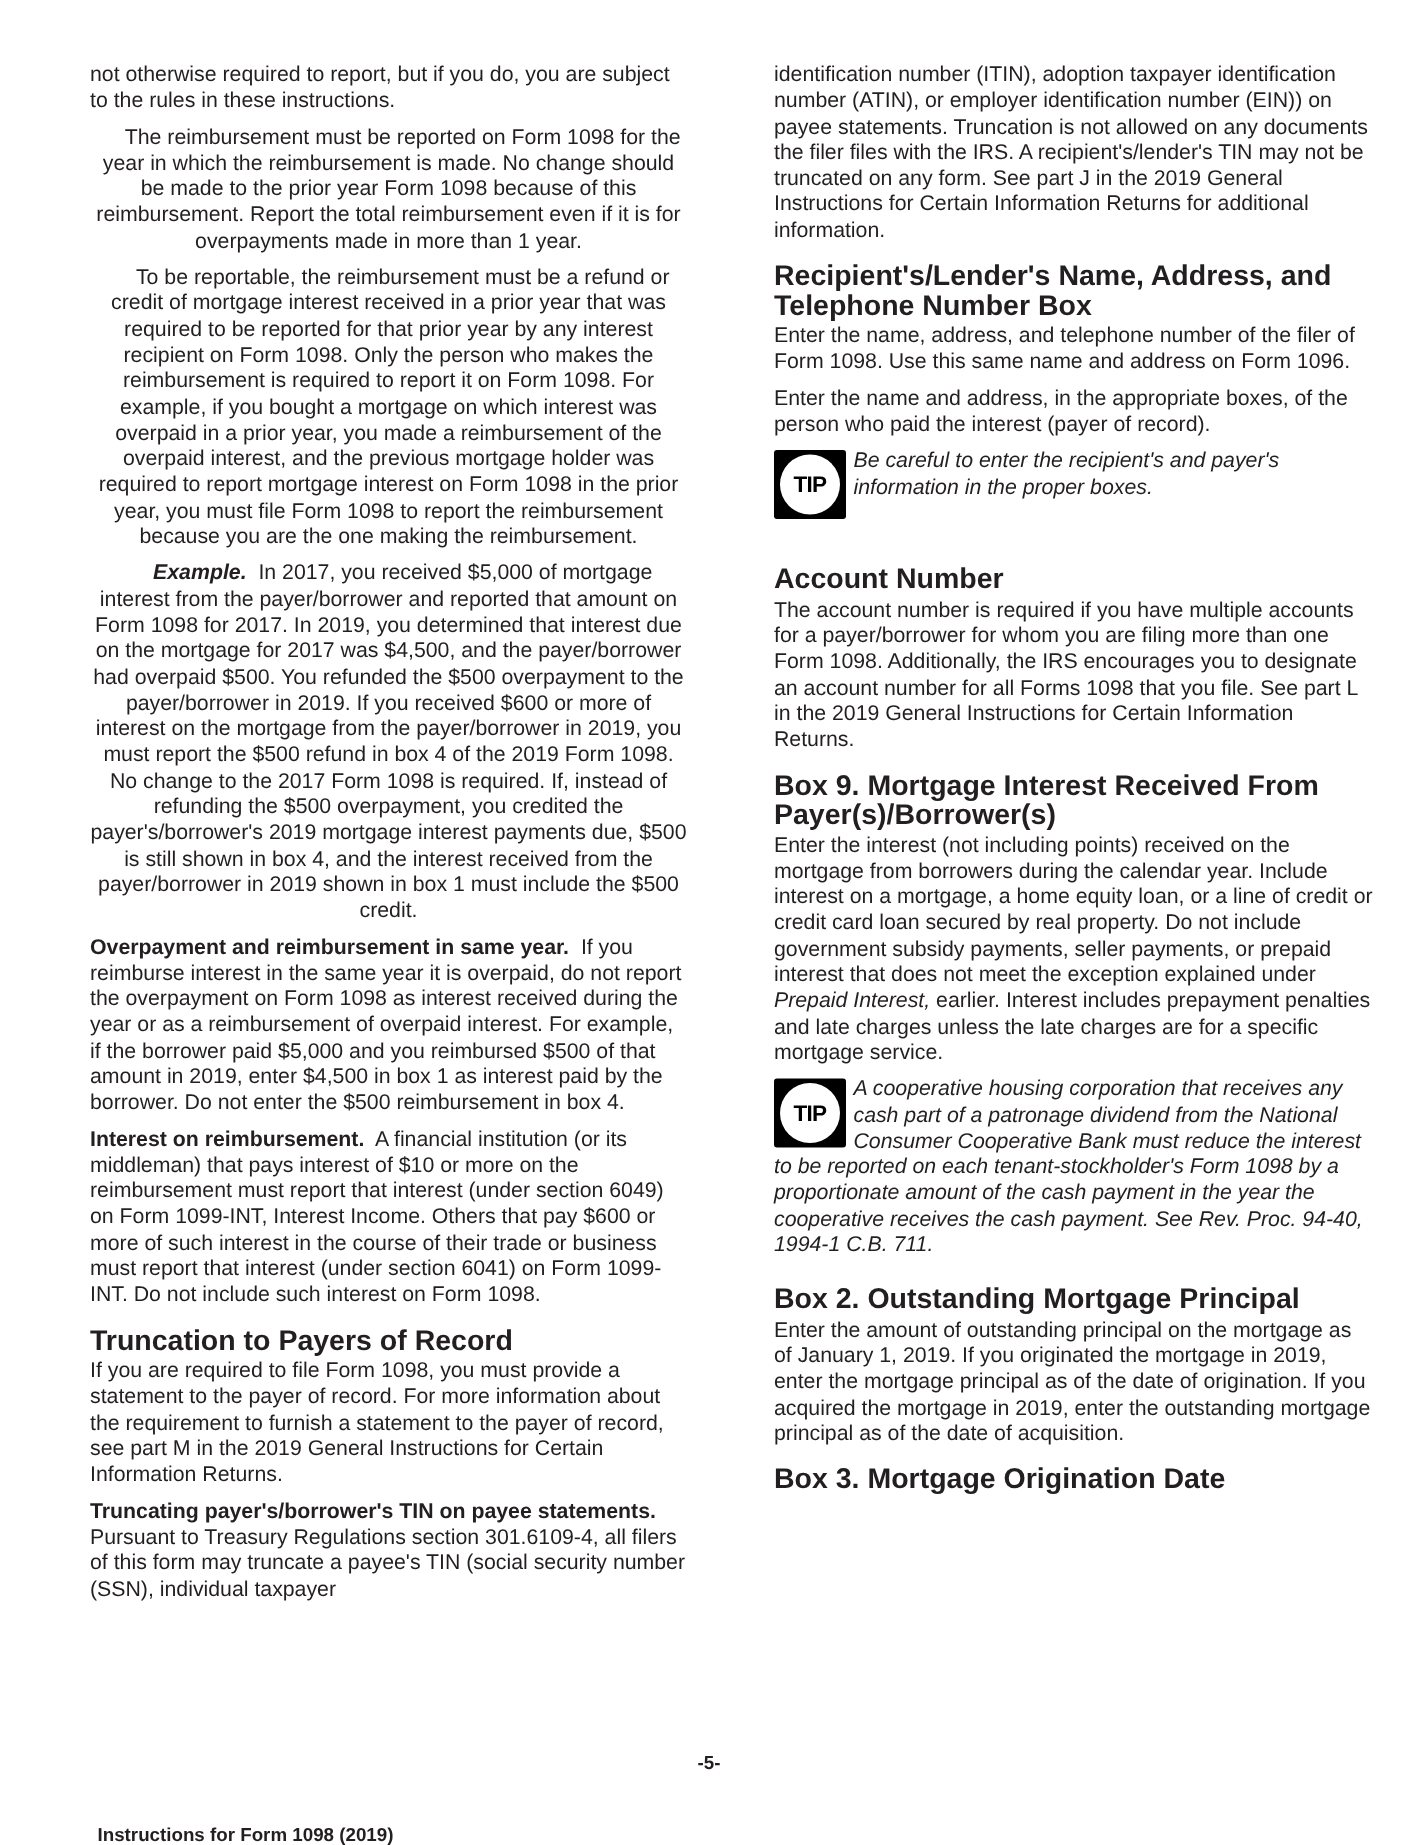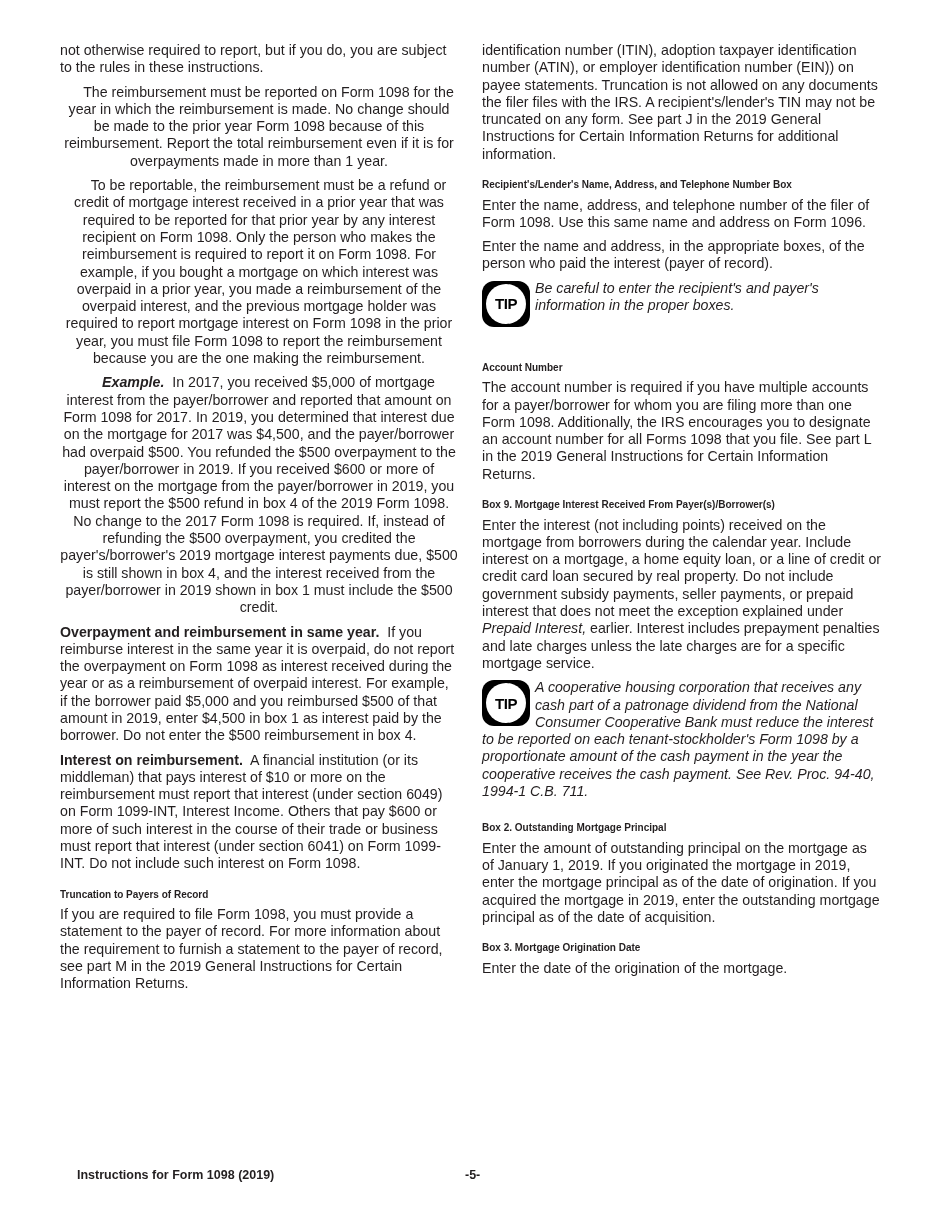--- a/index.html
+++ b/index.html
@@ -10,44 +10,44 @@
       color: #231f20;
       font-size: 14.2px;
       line-height: 17.3px;
     }
     .col {
       position: absolute;
       top: 42px;
       width: 398px;
     }
     .col-left { left: 60px; }
-    .col-right { left: 482px; width: 400px; }
+    .col-right { left: 516px; width: 400px; }
     p { margin-bottom: 7px; }
     p.indent { text-indent: 19px; text-align: center; }
     h3 {
-      font-size: 10px;
+      font-size: 19px;
       line-height: 19.5px;
       font-weight: bold;
       margin-top: 12px;
       margin-bottom: 2px;
     }
     b.runin { font-weight: bold; }
     i.runin { font-weight: bold; font-style: italic; }
     .tip {
       position: relative;
       margin-top: 4px;
       margin-bottom: 8px;
       font-style: italic;
     }
     .tip-icon {
       float: left;
       width: 48px;
       height: 46px;
       background: #000;
-      border-radius: 12px;
+      border-radius: 2px;
       margin-right: 5px;
       margin-top: 1px;
       display: flex;
       align-items: center;
       justify-content: center;
     }
     .tip-icon .circle {
       width: 40px;
       height: 40px;
       border-radius: 50%;
@@ -66,36 +66,37 @@
     .tip.short { min-height: 50px; }
     .footer {
       position: absolute;
       top: 1168px;
       left: 65px;
       width: 830px;
       font-weight: bold;
       font-size: 12.5px;
       line-height: 15px;
     }
-    .footer .form-name { position: absolute; left: 12px; }
+    .footer .form-name { position: absolute; left: 0; margin-top: 48px; }
     .footer .page-num { position: absolute; left: 400px; }
     .clear { clear: both; }
   </style>
 </head>
 <body>
 
 <div class="col col-left">
   <p>not otherwise required to report, but if you do, you are subject to the rules in these instructions.</p>
   <p class="indent">The reimbursement must be reported on Form 1098 for the year in which the reimbursement is made. No change should be made to the prior year Form 1098 because of this reimbursement. Report the total reimbursement even if it is for overpayments made in more than 1 year.</p>
   <p class="indent">To be reportable, the reimbursement must be a refund or credit of mortgage interest received in a prior year that was required to be reported for that prior year by any interest recipient on Form 1098. Only the person who makes the reimbursement is required to report it on Form 1098. For example, if you bought a mortgage on which interest was overpaid in a prior year, you made a reimbursement of the overpaid interest, and the previous mortgage holder was required to report mortgage interest on Form 1098 in the prior year, you must file Form 1098 to report the reimbursement because you are the one making the reimbursement.</p>
   <p class="indent"><i class="runin">Example.</i>&nbsp; <span>In 2017, you received $5,000 of mortgage interest from the payer/borrower and reported that amount on Form 1098 for 2017. In 2019, you determined that interest due on the mortgage for 2017 was $4,500, and the payer/borrower had overpaid $500. You refunded the $500 overpayment to the payer/borrower in 2019. If you received $600 or more of interest on the mortgage from the payer/borrower in 2019, you must report the $500 refund in box 4 of the 2019 Form 1098. No change to the 2017 Form 1098 is required. If, instead of refunding the $500 overpayment, you credited the payer's/borrower's 2019 mortgage interest payments due, $500 is still shown in box 4, and the interest received from the payer/borrower in 2019 shown in box 1 must include the $500 credit.</span></p>
   <p><b class="runin">Overpayment and reimbursement in same year.</b>&nbsp; <span>If you reimburse interest in the same year it is overpaid, do not report the overpayment on Form 1098 as interest received during the year or as a reimbursement of overpaid interest. For example, if the borrower paid $5,000 and you reimbursed $500 of that amount in 2019, enter $4,500 in box 1 as interest paid by the borrower. Do not enter the $500 reimbursement in box 4.</span></p>
   <p><b class="runin">Interest on reimbursement.</b>&nbsp; <span>A financial institution (or its middleman) that pays interest of $10 or more on the reimbursement must report that interest (under section 6049) on Form 1099-INT, Interest Income. Others that pay $600 or more of such interest in the course of their trade or business must report that interest (under section 6041) on Form 1099-INT. Do not include such interest on Form 1098.</span></p>
   <h3>Truncation to Payers of Record</h3>
   <p>If you are required to file Form 1098, you must provide a statement to the payer of record. For more information about the requirement to furnish a statement to the payer of record, see part M in the 2019 General Instructions for Certain Information Returns.</p>
+  <p><b class="runin">Truncating payer's/borrower's TIN on payee statements.</b>&nbsp; <span>Pursuant to Treasury Regulations section 301.6109-4, all filers of this form may truncate a payee's TIN (social security number (SSN), individual taxpayer</span></p>
 </div>
 
 <div class="col col-right">
   <p>identification number (ITIN), adoption taxpayer identification number (ATIN), or employer identification number (EIN)) on payee statements. Truncation is not allowed on any documents the filer files with the IRS. A recipient's/lender's TIN may not be truncated on any form. See part J in the 2019 General Instructions for Certain Information Returns for additional information.</p>
   <h3>Recipient's/Lender's Name, Address, and Telephone Number Box</h3>
   <p>Enter the name, address, and telephone number of the filer of Form 1098. Use this same name and address on Form 1096.</p>
   <p>Enter the name and address, in the appropriate boxes, of the person who paid the interest (payer of record).</p>
 
   <div class="tip short">
     <div class="tip-icon">
@@ -114,19 +115,18 @@
     <div class="tip-icon">
       <div class="circle">TIP</div>
     </div>
     <span>A cooperative housing corporation that receives any cash part of a patronage dividend from the National Consumer Cooperative Bank must reduce the interest to be reported on each tenant-stockholder's Form 1098 by a proportionate amount of the cash payment in the year the cooperative receives the cash payment. See Rev. Proc. 94-40, 1994-1 C.B. 711.</span>
     <div class="clear"></div>
   </div>
 
   <h3 style="margin-top:18px;">Box 2. Outstanding Mortgage Principal</h3>
   <p>Enter the amount of outstanding principal on the mortgage as of January 1, 2019. If you originated the mortgage in 2019, enter the mortgage principal as of the date of origination. If you acquired the mortgage in 2019, enter the outstanding mortgage principal as of the date of acquisition.</p>
   <h3>Box 3. Mortgage Origination Date</h3>
-  <p>Enter the date of the origination of the mortgage.</p>
 </div>
 
 <div class="footer">
   <span class="form-name">Instructions for Form 1098 (2019)</span>
   <span class="page-num">-5-</span>
 </div>
 
 </body></html>

